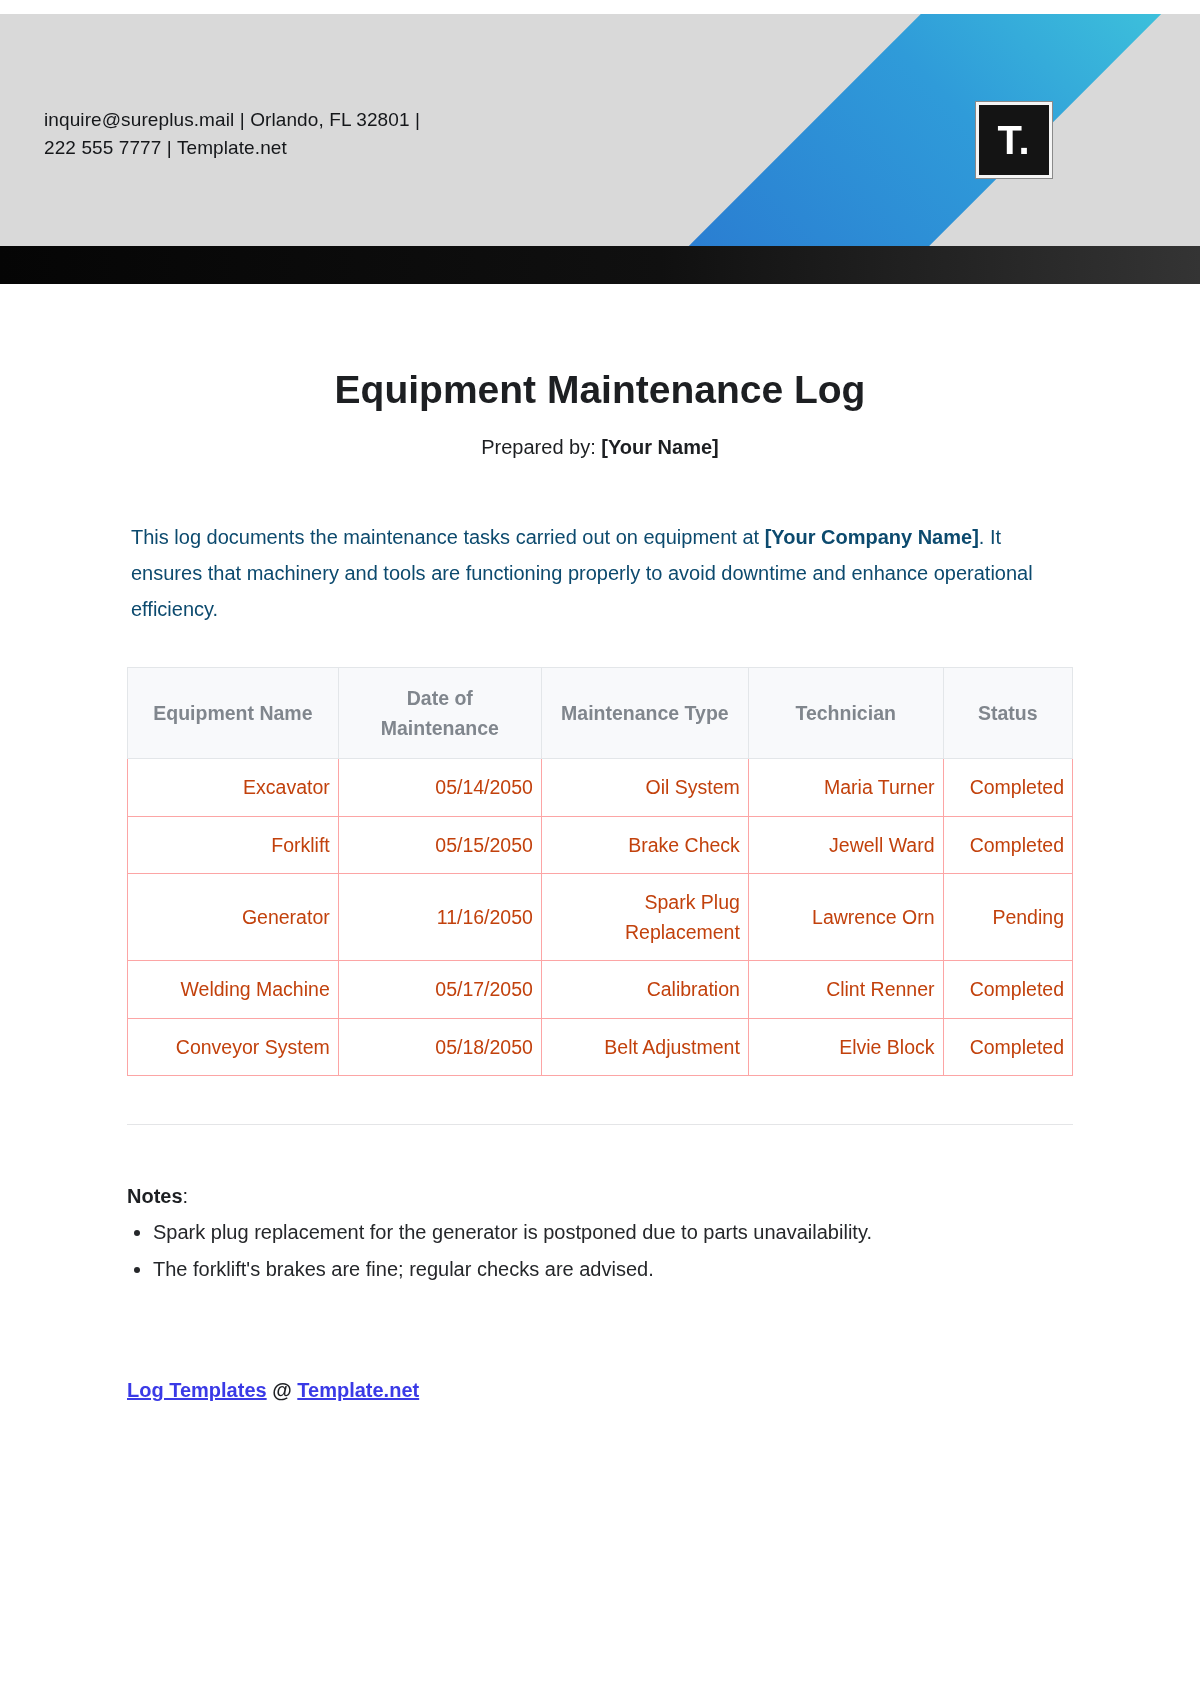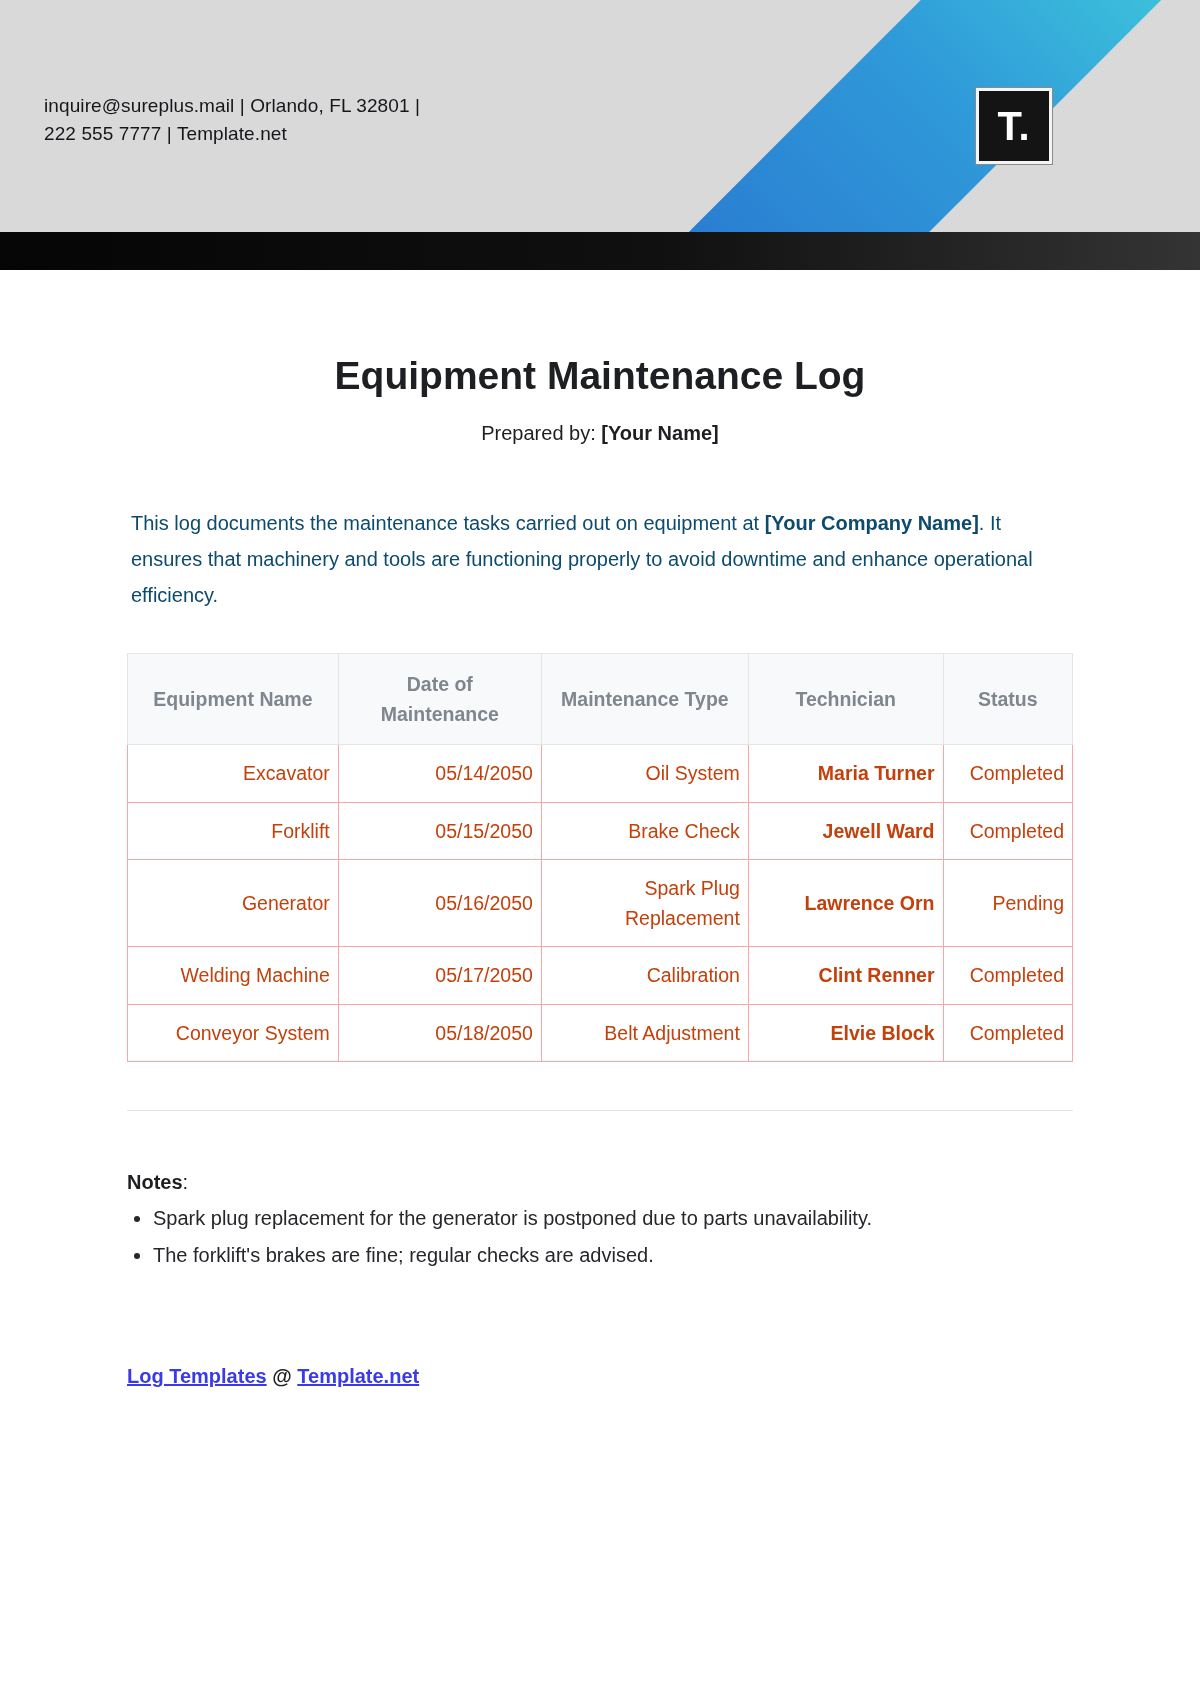--- a/index.html
+++ b/index.html
@@ -1,21 +1,21 @@
 <!DOCTYPE html>
 <html><head>
 <meta charset="utf-8">
 <style>
   html,body{margin:0;padding:0;background:#ffffff;}
   .page{
     width:1200px;height:1696px;position:relative;background:#ffffff;
     font-family:"Liberation Sans",sans-serif;color:#202124;overflow:hidden;
   }
   
-  .header{position:relative;height:232px;background:#d9d9d9;overflow:hidden;}
+  .header{position:relative;height:232px;background:#d9d9d9;overflow:hidden;margin-top:14px;}
   .stripe{position:absolute;transform:rotate(45deg);}
   .stripe-main{
     width:170px;height:760px;top:-264px;right:190px;
     background:linear-gradient(to bottom,#41ccdc 8%,#2f9bd9 45%,#2a7cd1 85%);
   }
   .stripe-thin{
     width:13px;height:760px;top:-192px;right:401px;
     background:#2a86d8;
   }
   .contact{
@@ -39,21 +39,21 @@
   
   table{width:100%;border-collapse:collapse;margin-top:40px;font-size:19.5px;table-layout:fixed;}
   th{
     background:#f8f9fb;color:#80868d;font-weight:700;
     padding:15px 8px;border:1px solid #e3e6e9;line-height:1.55;text-align:center;
   }
   td{
     padding:13px 8px;border:1px solid #fca5a5;text-align:right;
     color:#c2410c;line-height:1.55;background:#ffffff;
   }
-  td.tech{font-weight:700;}
+  td.tech{font-weight:400;}
   col.c1{width:22.3%;} col.c2{width:21.5%;} col.c3{width:21.9%;} col.c4{width:20.6%;} col.c5{width:13.7%;}
   
   .divider{border:none;border-top:1px solid #e4e5e7;margin:48px 0 0;}
   .notes{margin-top:60px;}
   .notes-label{font-size:20px;margin:0;color:#1d1f22;}
   .notes-label strong{font-weight:700;}
   .notes ul{margin:10px 0 0;padding-left:26px;}
   .notes li{font-size:20px;line-height:1.45;margin:8px 0;color:#25272a;}
   .footer-link{margin-top:95px;text-align:left;font-size:20px;color:#1d1f22;font-weight:bold;}
   .footer-link a{color:#3a3ae6;text-decoration:underline;cursor:pointer;}
@@ -115,21 +115,21 @@
           </tr>
           <tr>
             <td>Forklift</td>
             <td>05/15/2050</td>
             <td>Brake Check</td>
             <td class="tech">Jewell Ward</td>
             <td>Completed</td>
           </tr>
           <tr>
             <td>Generator</td>
-            <td>05/16/2050</td>
+            <td>11/16/2050</td>
             <td>Spark Plug Replacement</td>
             <td class="tech">Lawrence Orn</td>
             <td>Pending</td>
           </tr>
           <tr>
             <td>Welding Machine</td>
             <td>05/17/2050</td>
             <td>Calibration</td>
             <td class="tech">Clint Renner</td>
             <td>Completed</td>

